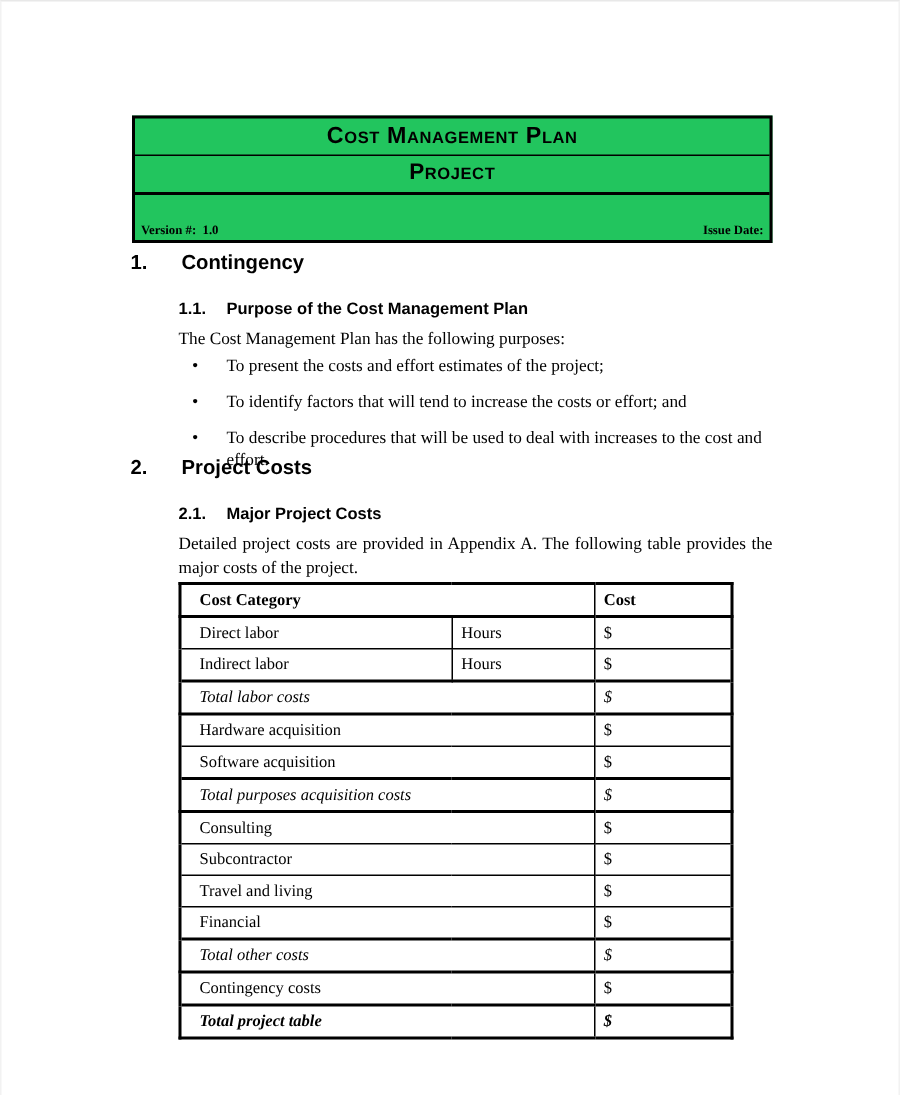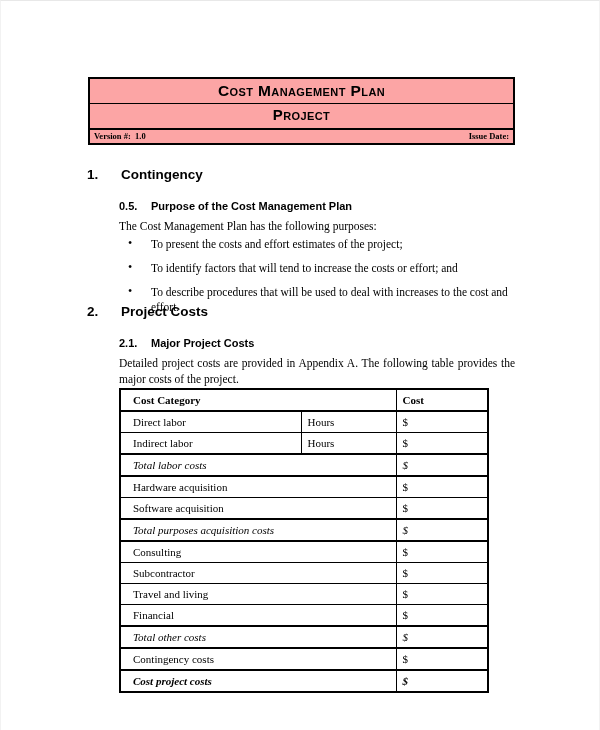--- a/index.html
+++ b/index.html
@@ -26,21 +26,21 @@
   }
 
   
   .doc-header {
     position: absolute;
     left: 87px;
     top: 76px;
     width: 427px;
     border: 2px solid #000;
     box-sizing: border-box;
-    background: #fca5a5;
+    background: #22c55e;
   }
   .doc-header .title-row {
     border-bottom: 1px solid #000;
     text-align: center;
     padding: 3px 0 4px 0;
   }
   .doc-header .title-row.second {
     border-bottom: 2px solid #000;
   }
   .doc-title {
@@ -56,21 +56,21 @@
     font-weight: bold;
     font-variant: small-caps;
     font-size: 15px;
     letter-spacing: 0.4px;
     line-height: 1.1;
   }
   .meta-row {
     display: flex;
     justify-content: space-between;
     align-items: center;
-    padding: 1px 4px 2px 4px;
+    padding: 18px 4px 2px 4px;
     font-family: "Liberation Serif", "DejaVu Serif", serif;
     font-weight: bold;
     font-size: 8.5px;
   }
   .meta-left { white-space: pre; }
   .meta-right { white-space: pre; }
 
   
   .h1-block {
     position: absolute;
@@ -195,21 +195,21 @@
       <div class="meta-right">Issue Date:</div>
     </div>
   </div>
 
   <div class="h1-block" style="top:166px;">
     <span class="h1-num">1.</span>
     <span>Contingency</span>
   </div>
 
   <div class="h2-block" style="top:199px;">
-    <span class="h2-num">0.5.</span>
+    <span class="h2-num">1.1.</span>
     <span>Purpose of the Cost Management Plan</span>
   </div>
 
   <div class="para" style="top:217px; width:380px;">The Cost Management Plan has the following purposes:</div>
 
   <ul class="bullets" style="top:236px; width:390px;">
     <li>To present the costs and effort estimates of the project;</li>
     <li>To identify factors that will tend to increase the costs or effort; and</li>
     <li>To describe procedures that will be used to deal with increases to the cost and effort.</li>
   </ul>
@@ -294,19 +294,19 @@
         <td class="outer-l" colspan="2">Total other costs</td>
         <td class="cell-cost outer-r">$</td>
       </tr>
 
       <tr>
         <td class="outer-l" colspan="2">Contingency costs</td>
         <td class="cell-cost outer-r">$</td>
       </tr>
 
       <tr class="grand-row last-row">
-        <td class="outer-l" colspan="2">Cost project costs</td>
+        <td class="outer-l" colspan="2">Total project table</td>
         <td class="cell-cost outer-r">$</td>
       </tr>
     </tbody>
   </table>
 
 </div>
 
 </body></html>

